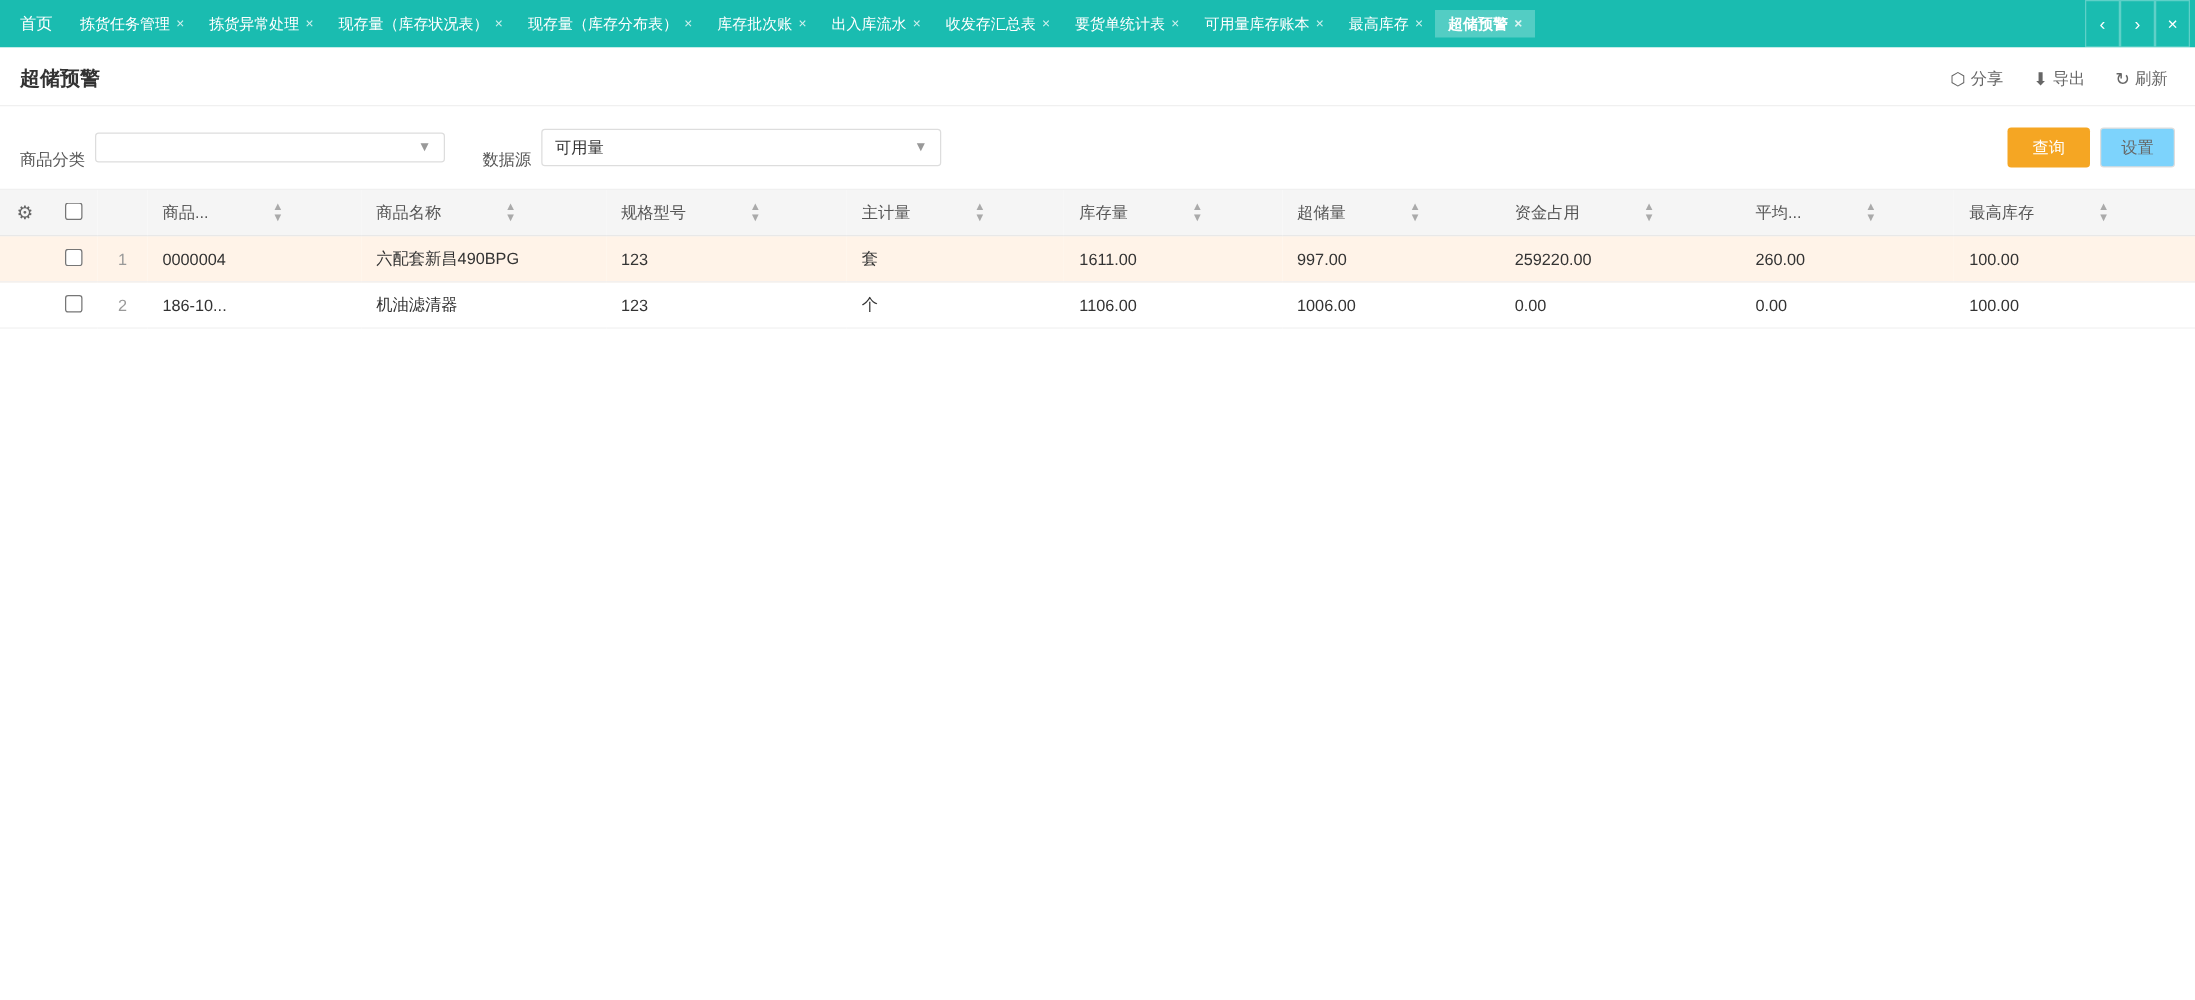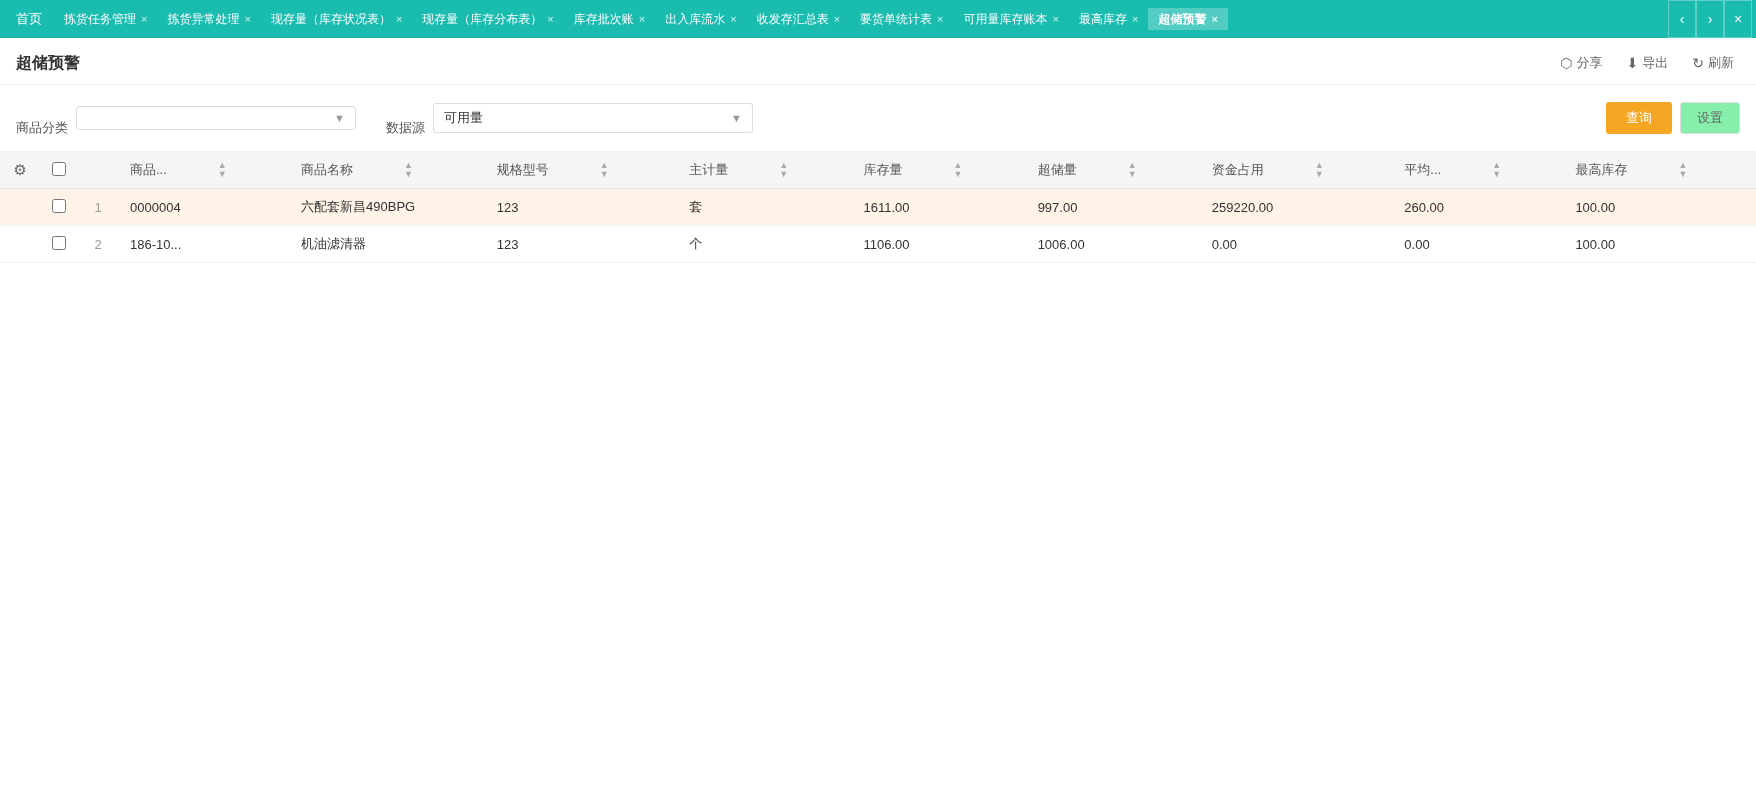--- a/index.html
+++ b/index.html
@@ -140,21 +140,21 @@
     .btn-query {
       background: #f5a623;
       color: #fff;
       border: none;
       border-radius: 3px;
       padding: 6px 20px;
       font-size: 13px;
       cursor: pointer;
     }
     .btn-settings {
-      background: #86efac;
+      background: #7dd3fc;
       color: #666;
       border: 1px solid #ddd;
       border-radius: 3px;
       padding: 6px 16px;
       font-size: 13px;
       cursor: pointer;
     }
 
     
     .table-container {

